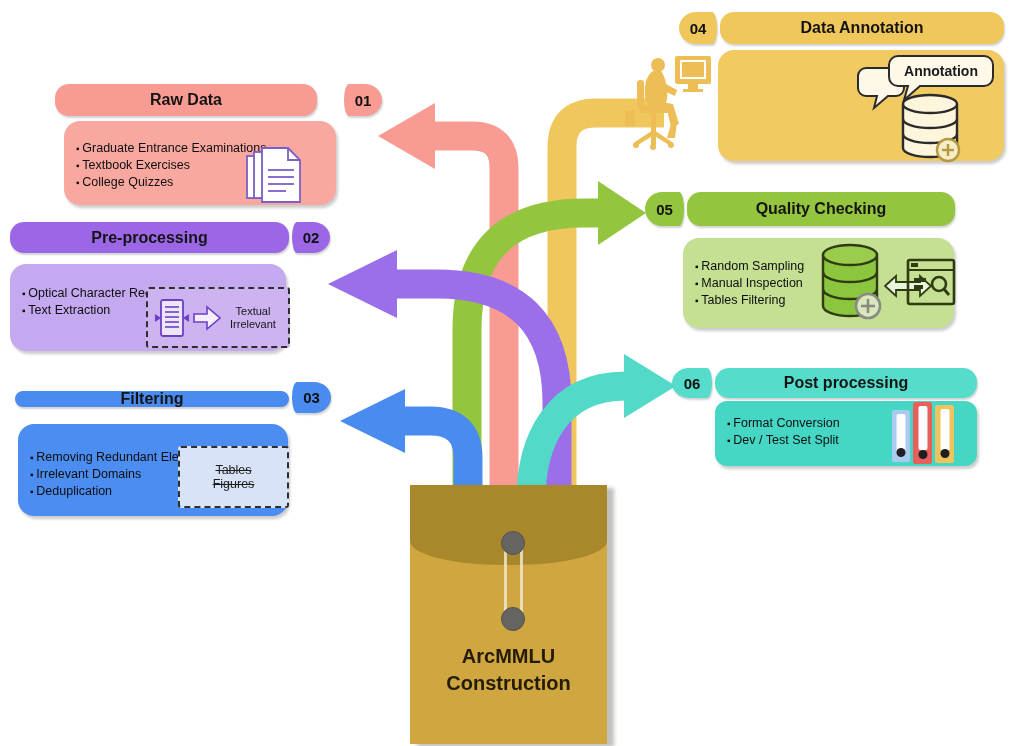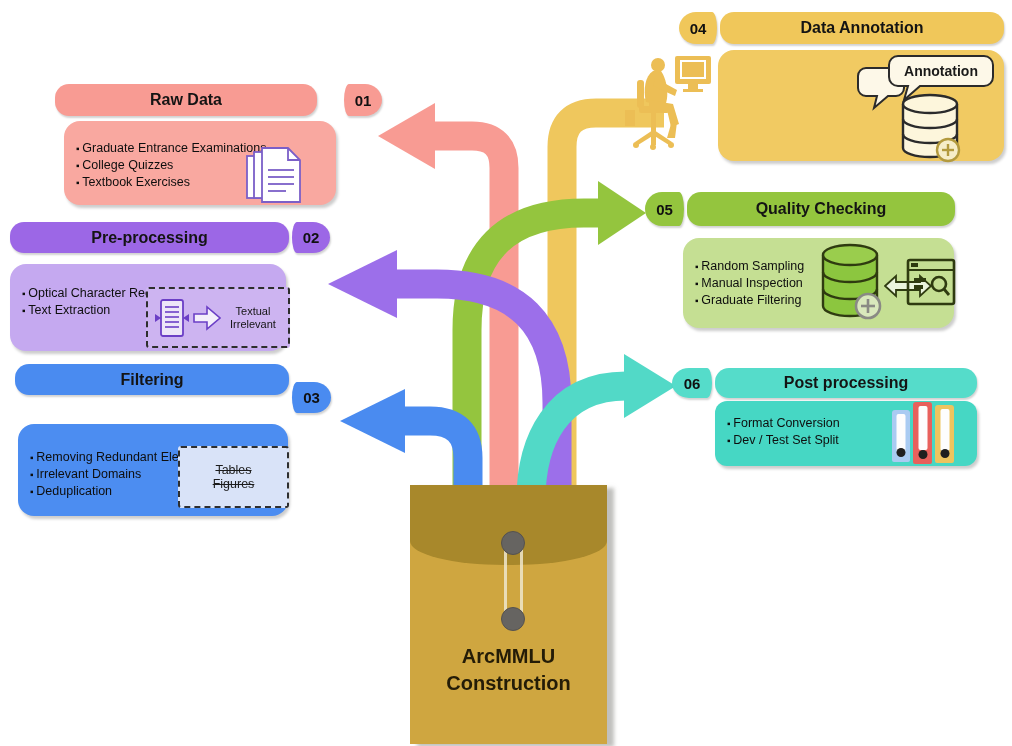--- a/index.html
+++ b/index.html
@@ -83,22 +83,22 @@
 
   <div class="hdr c-raw" style="left:55px;top:84px;width:262px;height:32px;">
     <span>Raw Data</span>
   </div>
   <div class="tab right-round c-raw" style="left:344px;top:84px;width:38px;height:32px;">
     <span>01</span>
   </div>
   <div class="panel c-raw-body" style="left:64px;top:121px;width:272px;height:84px;"></div>
   <ul class="items" style="left:76px;top:140px;">
     <li>Graduate Entrance Examinations</li>
+    <li>Textbook Exercises</li>
     <li>College Quizzes</li>
-    <li>Textbook Exercises</li>
   </ul>
   <svg class="abs" style="left:244px;top:146px;" width="62" height="58" viewBox="0 0 62 58">
     <rect x="3" y="10" width="32" height="42" fill="#ffffff" stroke="#7B5FC8" stroke-width="1.8"></rect>
     <rect x="10" y="6" width="33" height="46" fill="#ffffff" stroke="#7B5FC8" stroke-width="1.8"></rect>
     <path d="M18 2 H44 L56 14 V56 H18 Z" fill="#ffffff" stroke="#7B5FC8" stroke-width="1.8"></path>
     <path d="M44 2 V14 H56" fill="none" stroke="#7B5FC8" stroke-width="1.8"></path>
     <line x1="24" y1="24" x2="50" y2="24" stroke="#7B5FC8" stroke-width="1.8"></line>
     <line x1="24" y1="31" x2="50" y2="31" stroke="#7B5FC8" stroke-width="1.8"></line>
     <line x1="24" y1="38" x2="50" y2="38" stroke="#7B5FC8" stroke-width="1.8"></line>
     <line x1="24" y1="45" x2="42" y2="45" stroke="#7B5FC8" stroke-width="1.8"></line>
@@ -125,21 +125,21 @@
       <line x1="10" y1="30" x2="24" y2="30" stroke="#6B3FC6" stroke-width="1.6"></line>
       <polygon points="0,17 6,21 0,25" fill="#6B3FC6"></polygon>
       <polygon points="34,17 28,21 34,25" fill="#6B3FC6"></polygon>
     </svg>
     <svg width="28" height="26" viewBox="0 0 28 26">
       <polygon points="1,9 14,9 14,2 27,13 14,24 14,17 1,17" fill="#F4EFFB" stroke="#6B3FC6" stroke-width="1.6"></polygon>
     </svg>
     <div style="width:56px;font-size:11px;line-height:13px;text-align:center;color:#141414;">Textual Irrelevant</div>
   </div>
 
-  <div class="hdr c-fil" style="left:15px;top:364px;width:274px;height:31px;">
+  <div class="hdr c-fil" style="left:15px;top:391px;width:274px;height:16px;">
     <span>Filtering</span>
   </div>
   <div class="tab right-round c-fil" style="left:292px;top:382px;width:39px;height:31px;">
     <span>03</span>
   </div>
   <div class="panel c-fil-body" style="left:18px;top:424px;width:270px;height:92px;"></div>
   <ul class="items" style="left:30px;top:449px;">
     <li>Removing Redundant Elements</li>
     <li>Irrelevant Domains</li>
     <li>Deduplication</li>
@@ -198,21 +198,21 @@
   <div class="tab left-round c-qua" style="left:645px;top:192px;width:39px;height:34px;">
     <span>05</span>
   </div>
   <div class="hdr c-qua" style="left:687px;top:192px;width:268px;height:34px;">
     <span>Quality Checking</span>
   </div>
   <div class="panel c-qua-body" style="left:683px;top:238px;width:271px;height:90px;"></div>
   <ul class="items" style="left:695px;top:258px;">
     <li>Random Sampling</li>
     <li>Manual Inspection</li>
-    <li>Graduate Filtering</li>
+    <li>Tables Filtering</li>
   </ul>
   <svg class="abs" style="left:818px;top:242px;" width="66" height="82" viewBox="0 0 66 82">
     <path d="M5 13 V64 A27 10 0 0 0 59 64 V13" fill="#8CC63F" stroke="#2F3B10" stroke-width="2.4"></path>
     <ellipse cx="32" cy="13" rx="27" ry="10" fill="#9ACD4D" stroke="#2F3B10" stroke-width="2.4"></ellipse>
     <path d="M5 30 A27 10 0 0 0 59 30" fill="none" stroke="#2F3B10" stroke-width="2.4"></path>
     <path d="M5 47 A27 10 0 0 0 59 47" fill="none" stroke="#2F3B10" stroke-width="2.4"></path>
     <circle cx="50" cy="64" r="12" fill="#D9E8BC" stroke="#8a8a84" stroke-width="2.6"></circle>
     <line x1="43" y1="64" x2="57" y2="64" stroke="#8a8a84" stroke-width="2.6"></line>
     <line x1="50" y1="57" x2="50" y2="71" stroke="#8a8a84" stroke-width="2.6"></line>
   </svg>

